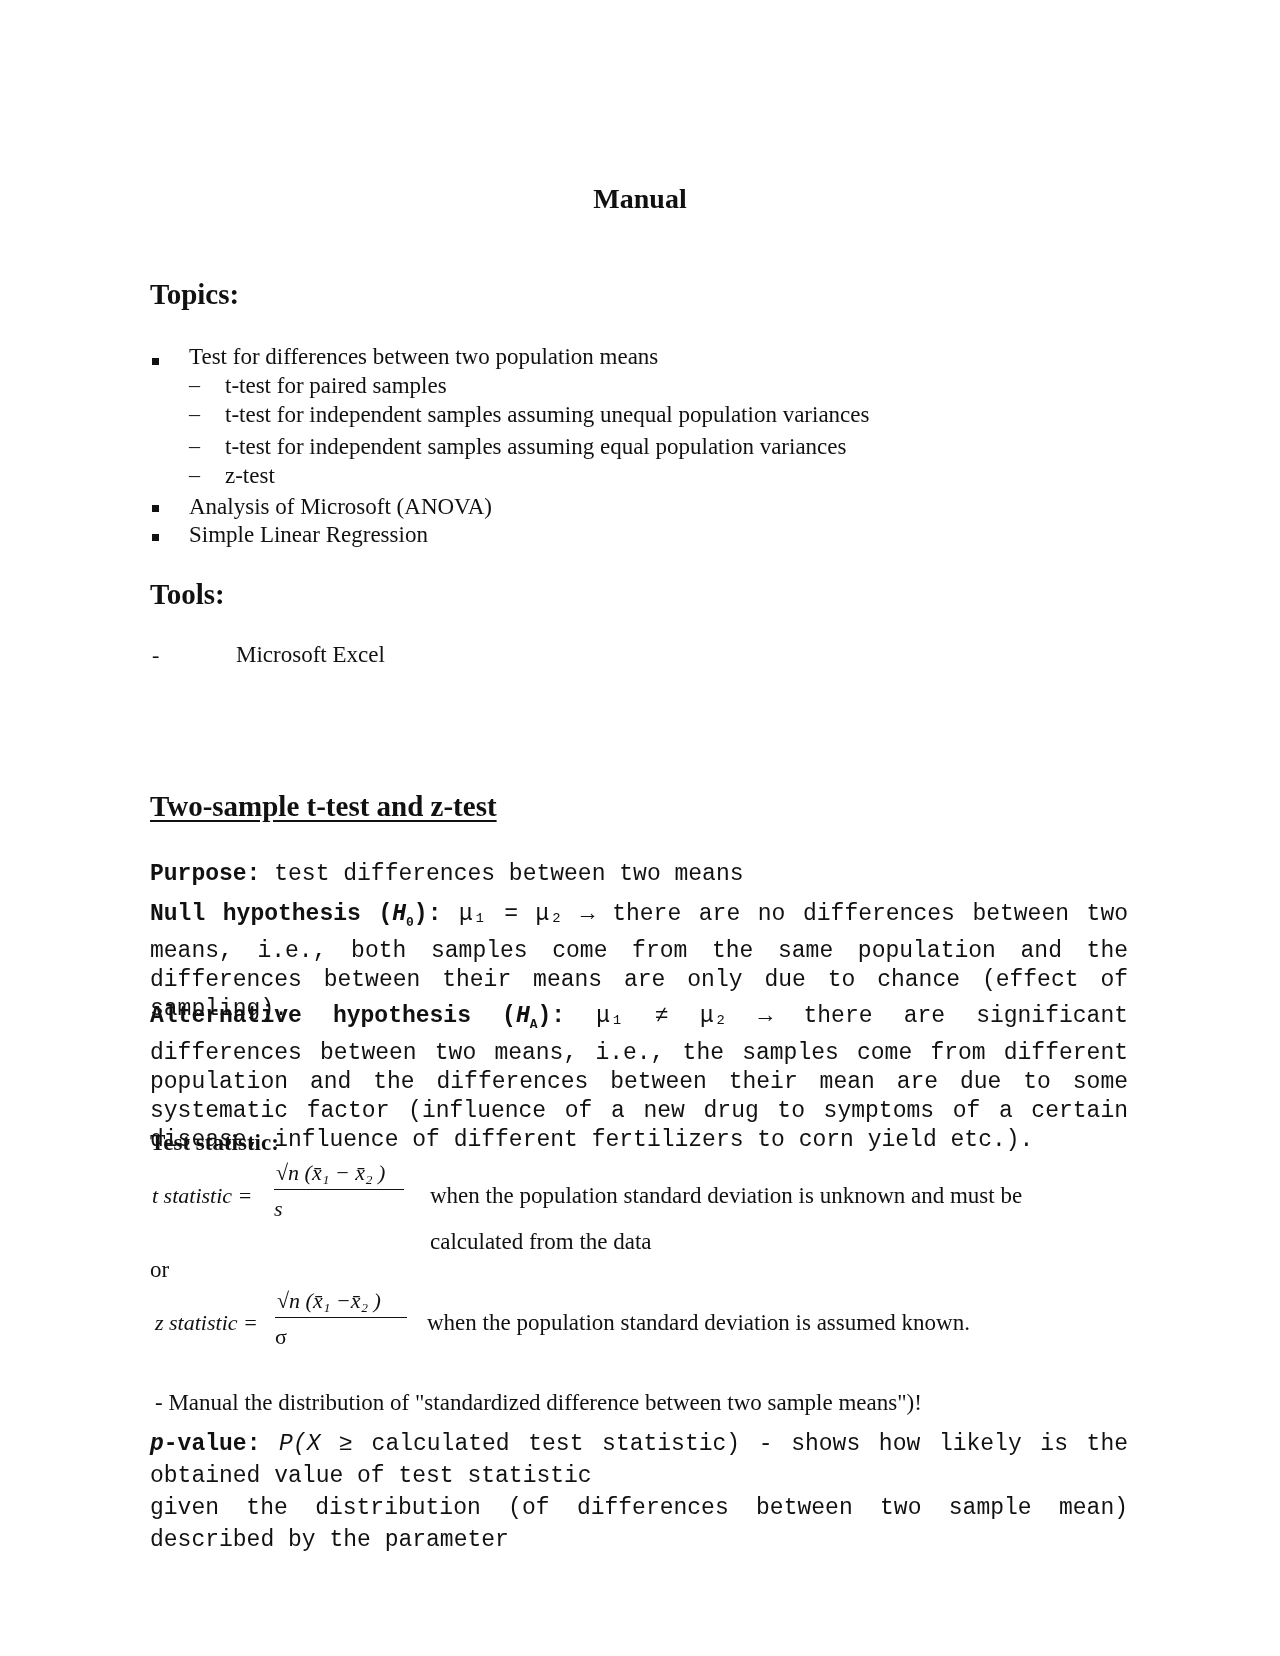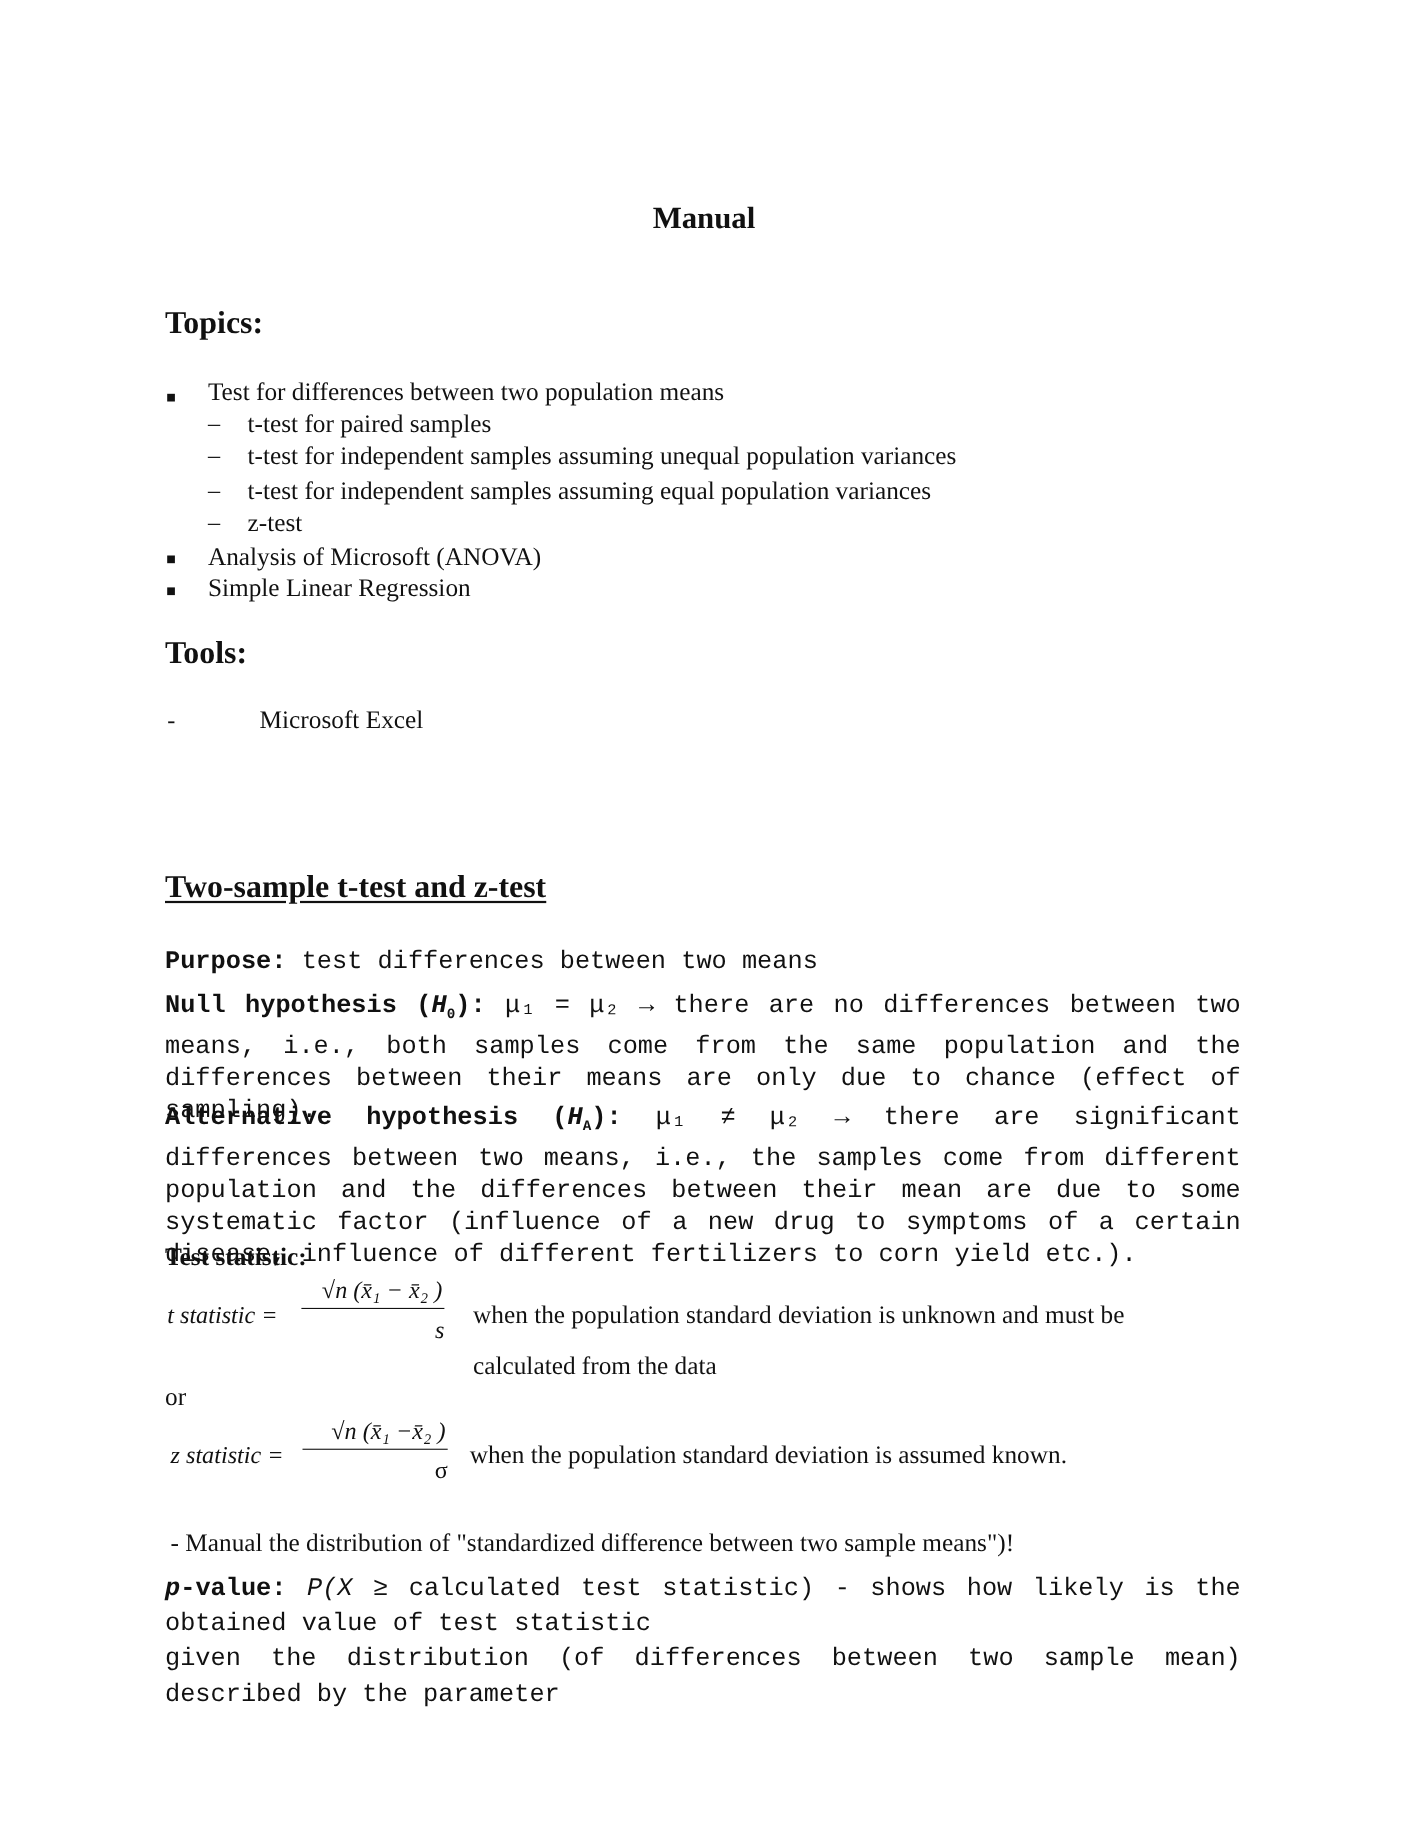--- a/index.html
+++ b/index.html
@@ -11,21 +11,21 @@
     .abs { position: absolute; }
     .title { left: 0; width: 1280px; text-align: center; font-weight: bold; font-size: 28px; line-height: 34px; }
     .h2 { font-weight: bold; font-size: 29px; left: 150px; }
     .h3 { font-weight: bold; font-size: 29px; left: 150px; }
     .li { font-weight: normal; font-size: 23px; line-height: 28px; }
     .bullet { position: absolute; width: 7px; height: 7px; background: #111; }
     .dash { position: absolute; font-size: 22px; font-weight: normal; }
     .para { left: 150px; width: 978px; font-size: 23px; line-height: 29px; text-align: justify; font-family: Liberation Mono, monospace; }
     .para b { font-weight: bold; }
     .u { text-decoration: underline; text-underline-offset: 4px; }
-    .frac { position: absolute; text-align: right; }
+    .frac { position: absolute; text-align: left; }
     .frac .num { border-bottom: 1.5px solid #111; padding: 0 2px 3px 2px; font-size: 22px; font-style: italic; white-space: nowrap; }
     .frac .den { font-size: 22px; font-style: italic; padding-top: 6px; }
     sub { font-size: 13px; }
     .formula-label { font-style: italic; font-size: 22px; }
   </style>
 </head>
 <body>
 
 <div class="page">
 

